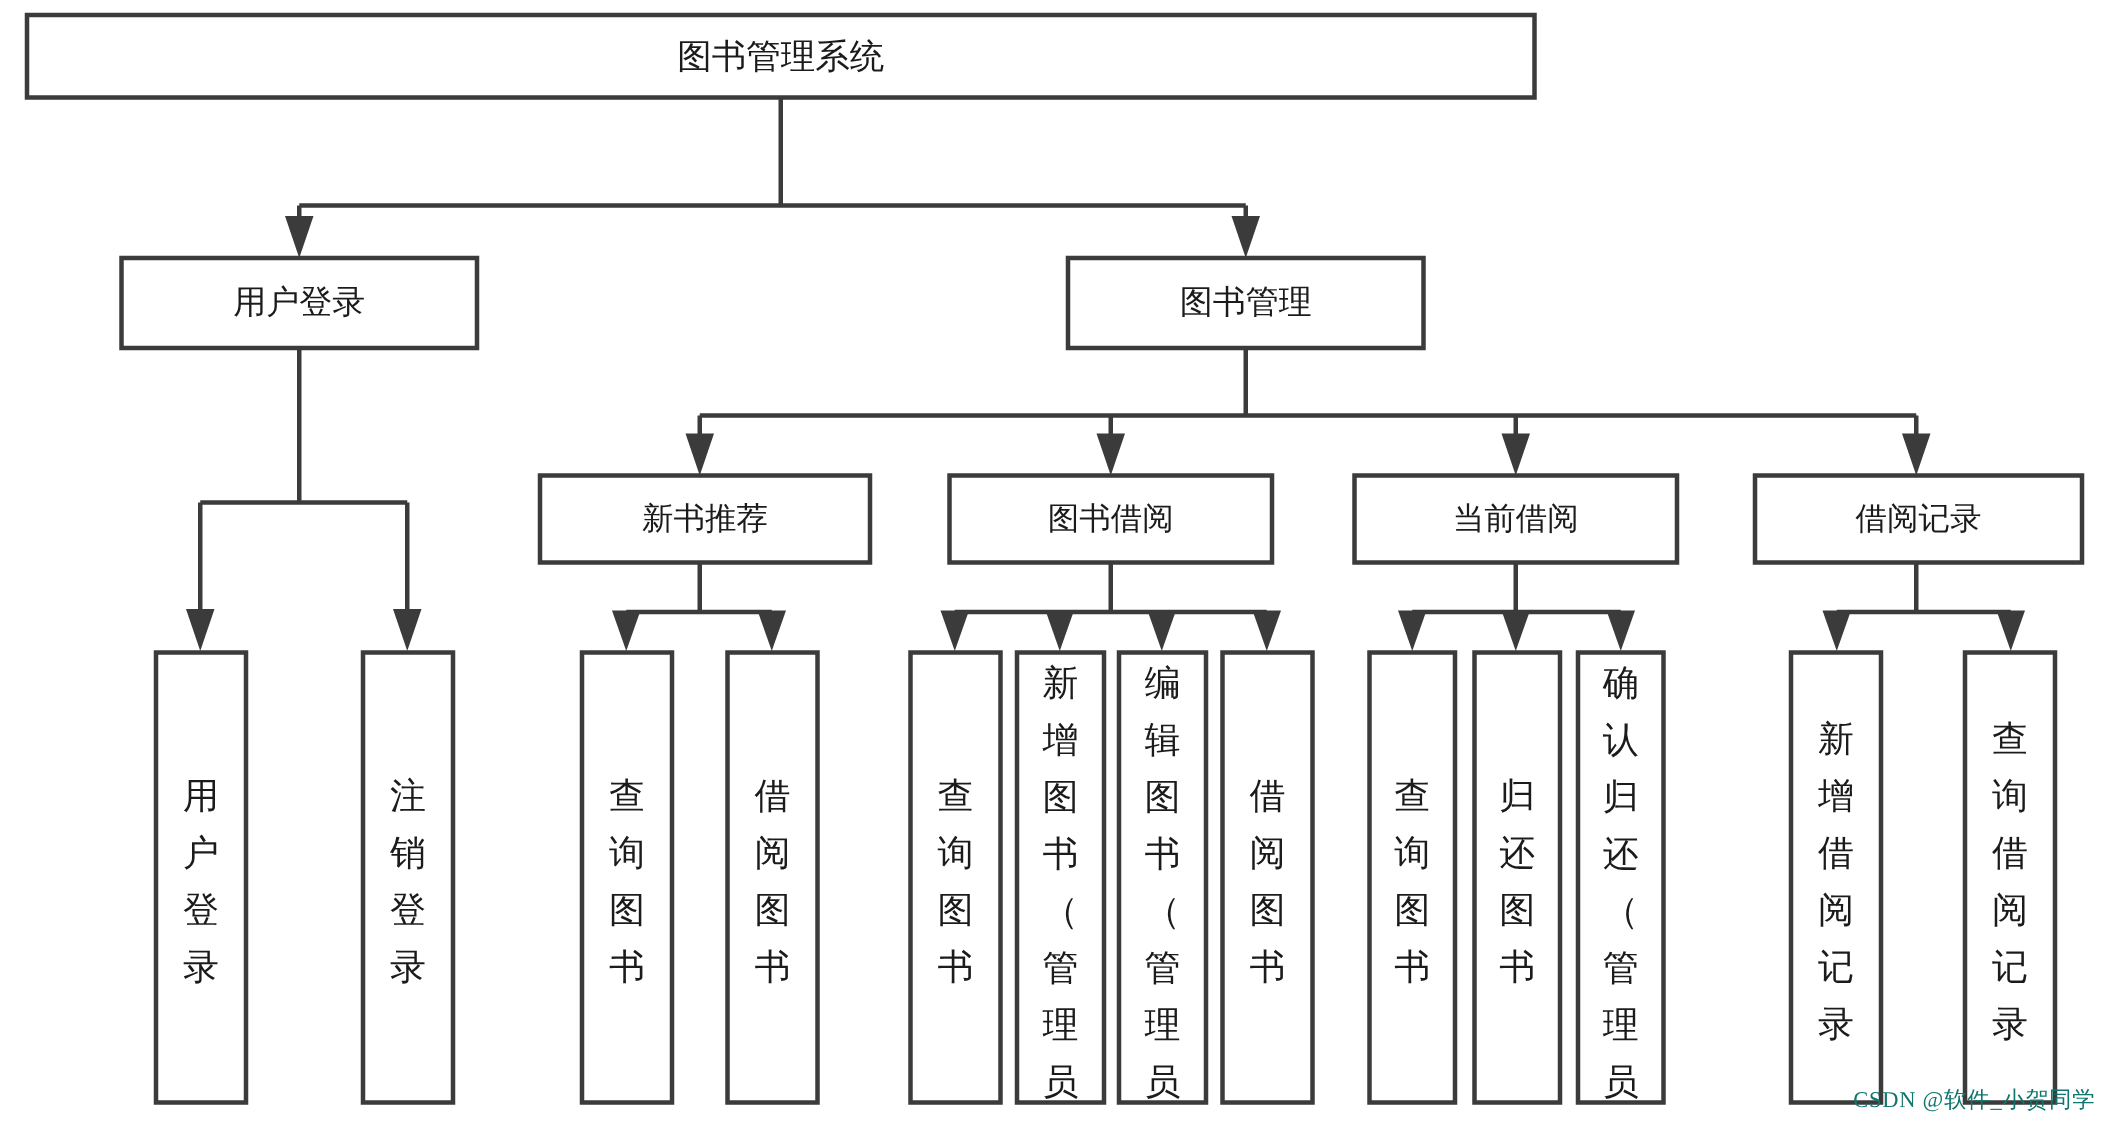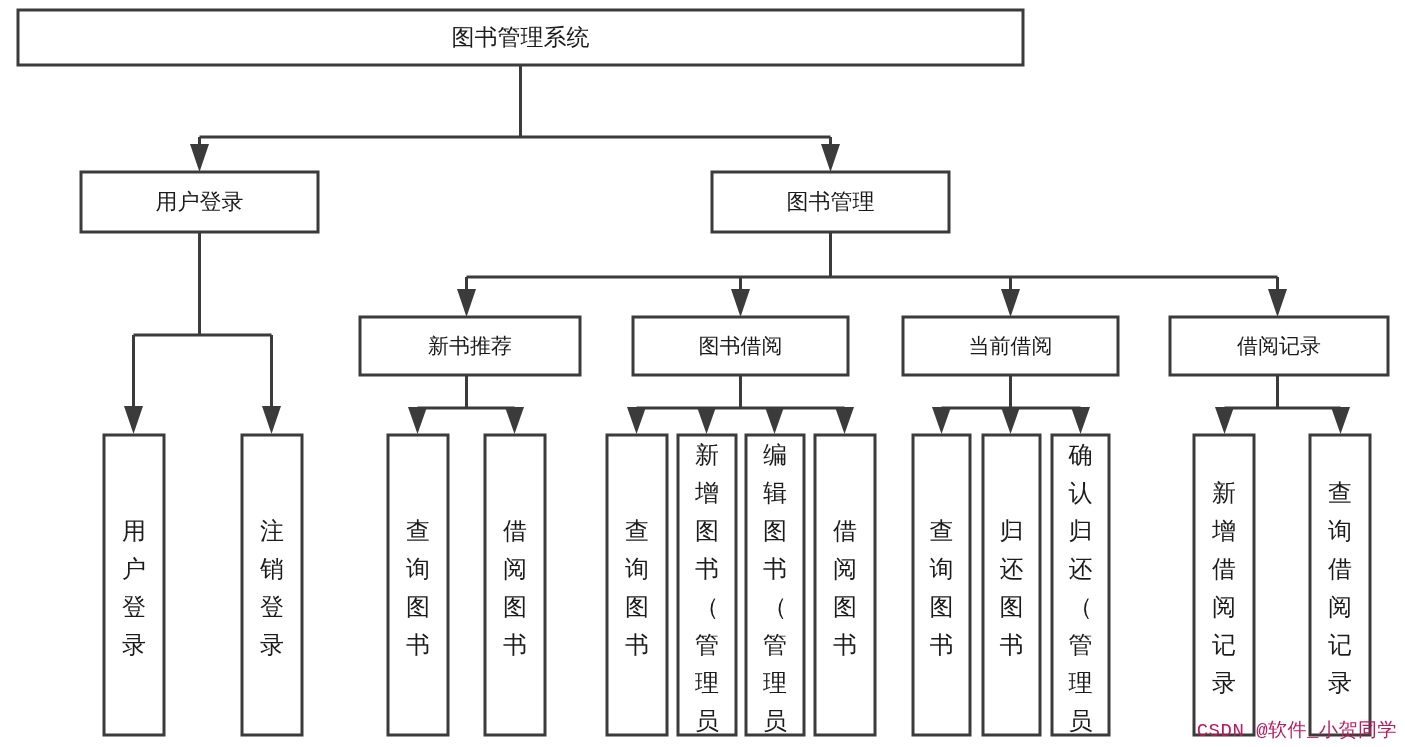--- a/index.html
+++ b/index.html
@@ -46,23 +46,23 @@
     stroke-linecap: butt;
   }
   .arrow-head {
     fill: #3b3b3b;
     stroke: none;
   }
   .watermark {
     position: absolute;
     right: 8px;
     bottom: 4px;
-    font-family: Liberation Mono, monospace;
-    font-size: 19px;
-    color: #be185d;
+    font-family: Liberation Serif, serif;
+    font-size: 15px;
+    color: #0f766e;
     letter-spacing: 0.5px;
     white-space: nowrap;
     pointer-events: none;
   }
 </style>
 </head>
 <body>
 
 <svg id="diagram" viewBox="0 0 1405 747" xmlns="http://www.w3.org/2000/svg">
 

